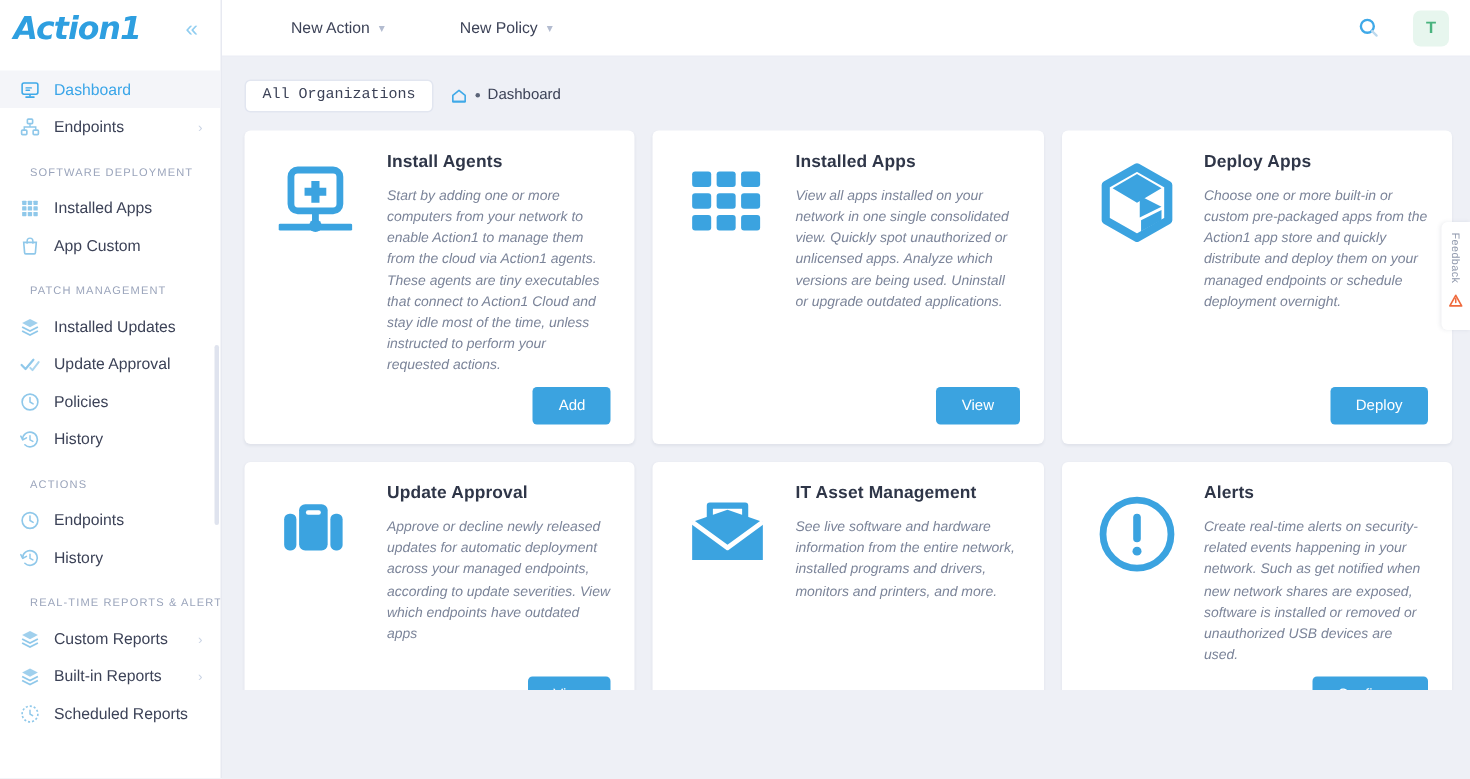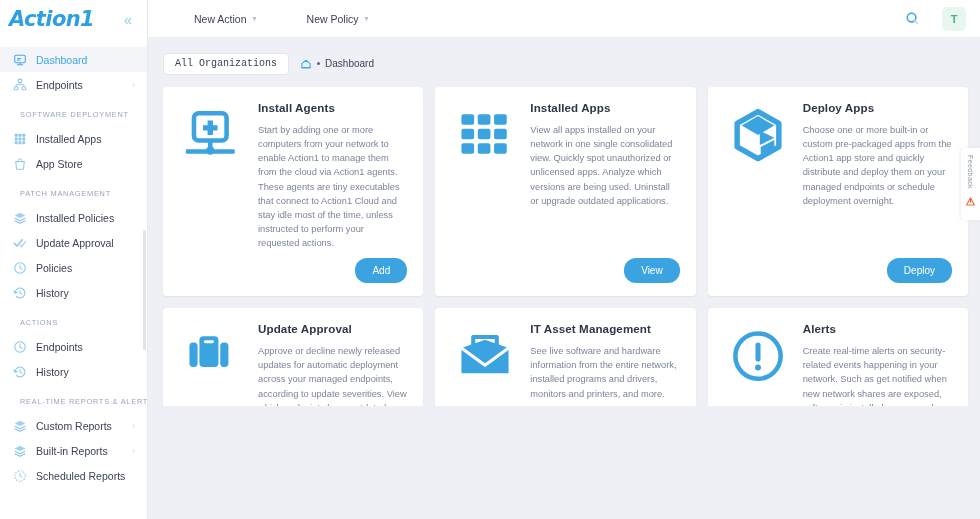--- a/index.html
+++ b/index.html
@@ -2,21 +2,21 @@
 <html><head>
 <meta charset="utf-8">
 <style>
   * { box-sizing: border-box; margin: 0; padding: 0; }
   html, body {
     width: 980px; height: 519px;
     font-family: "Liberation Sans", sans-serif;
     background: #eef0f6;
     overflow: hidden;
   }
-  .app { display: flex; width: 980px; height: 406px; position: relative; }
+  .app { display: flex; width: 980px; height: 460px; position: relative; }
 
   
   .sidebar {
     width: 148px; height: 519px;
     background: #ffffff;
     border-right: 1px solid #e7e9f1;
     display: flex; flex-direction: column;
     flex: 0 0 148px;
     position: relative;
     overflow: hidden;
@@ -108,25 +108,25 @@
   }
   .card.short { min-height: 166px; }
   .card-body { display: flex; gap: 9px; flex: 1; }
   .card-icon { flex: 0 0 72px; display: flex; justify-content: center; padding-top: 6px; }
   .card-text { flex: 1; min-width: 0; }
   .card-title {
     font-size: 11.6px; font-weight: bold; color: #2f3648;
     margin-bottom: 9px; letter-spacing: .1px;
   }
   .card-desc {
-    font-size: 9.3px; line-height: 1.52; color: #7b8499;
+    font-size: 9.3px; line-height: 1.52; color: #7b8499; font-style: italic;
   }
   .card-actions { display: flex; justify-content: flex-end; margin-top: 8px; }
   .btn {
-    background: #3ba3e0; color: #ffffff; border: none; border-radius: 12px;
+    background: #3ba3e0; color: #ffffff; border: none; border-radius: 3px;
     font-size: 10px; padding: 7px 17px; cursor: pointer; min-width: 52px;
     font-family: "Liberation Sans", sans-serif;
   }
 
   
   .feedback-tab {
     position: absolute; right: 0; top: 148px;
     width: 19px; height: 72px;
     background: #ffffff; border-radius: 4px 0 0 4px;
     box-shadow: -1px 0 3px rgba(40,55,90,.09);
@@ -195,32 +195,32 @@
           </span>
           <span class="lbl">Installed Apps</span>
         </div>
         <div class="nav-item">
           <span class="ico">
             <svg width="14" height="14" viewBox="0 0 16 16">
               <path d="M3.2 5.2 h9.6 l-.7 8 a.8.8 0 0 1-.8.8 H4.7 a.8.8 0 0 1-.8-.8 Z" fill="none" stroke="#8fc8ea" stroke-width="1.25"></path>
               <path d="M5.8 6.2 V4.2 a2.2 2.2 0 0 1 4.4 0 v2" fill="none" stroke="#8fc8ea" stroke-width="1.1"></path>
             </svg>
           </span>
-          <span class="lbl">App Store</span>
+          <span class="lbl">App Custom</span>
         </div>
         <div class="nav-section">PATCH MANAGEMENT</div>
         <div class="nav-item">
           <span class="ico">
             <svg width="14" height="14" viewBox="0 0 16 16">
               <path d="M8 1.9 L14 5 L8 8.1 L2 5 Z" fill="#8fc8ea" opacity=".85"></path>
               <path d="M2 8 L8 11.1 L14 8" fill="none" stroke="#8fc8ea" stroke-width="1.35"></path>
               <path d="M2 11 L8 14.1 L14 11" fill="none" stroke="#8fc8ea" stroke-width="1.35"></path>
             </svg>
           </span>
-          <span class="lbl">Installed Policies</span>
+          <span class="lbl">Installed Updates</span>
         </div>
         <div class="nav-item">
           <span class="ico">
             <svg width="14" height="14" viewBox="0 0 16 16">
               <path d="M1.6 8.4 L4.6 11.4 L10.6 4.4" fill="none" stroke="#8fc8ea" stroke-width="1.7" stroke-linecap="round" stroke-linejoin="round"></path>
               <path d="M8.2 10.6 L9.9 12.3 L14.6 6.2" fill="none" stroke="#8fc8ea" stroke-width="1.5" stroke-linecap="round" stroke-linejoin="round" opacity=".75"></path>
             </svg>
           </span>
           <span class="lbl">Update Approval</span>
         </div>

